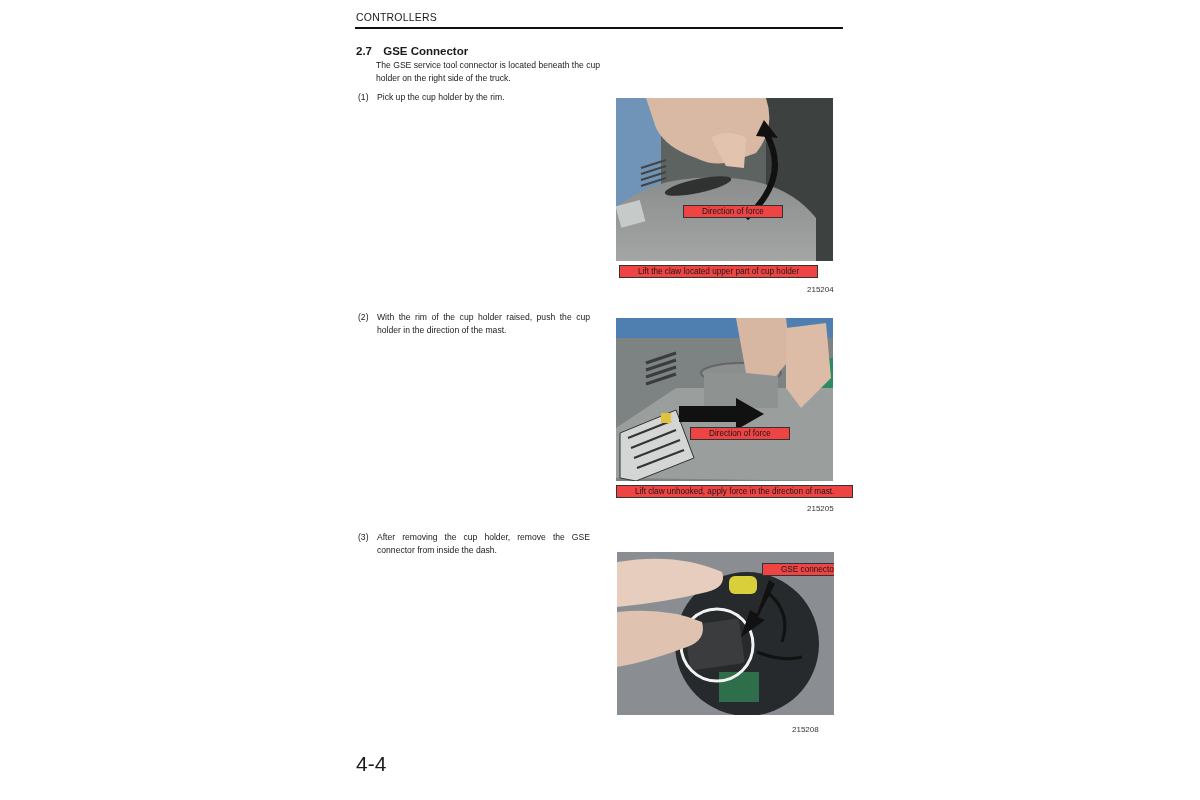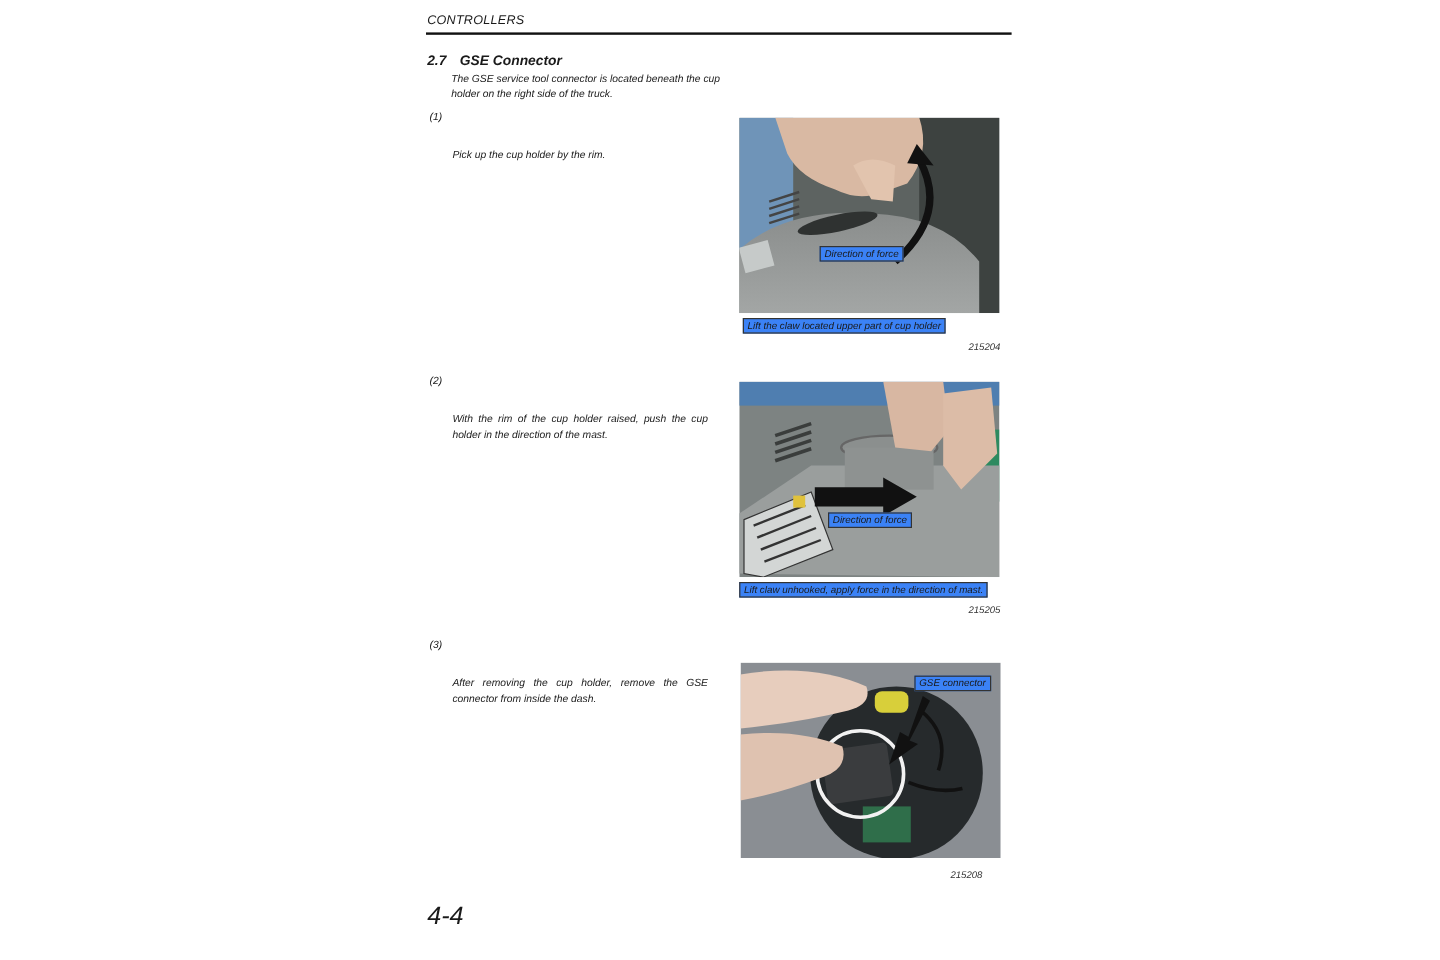--- a/index.html
+++ b/index.html
@@ -1,27 +1,27 @@
 <!DOCTYPE html>
 <html><head>
 <meta charset="utf-8">
 <style>
   html, body { margin:0; padding:0; background:#ffffff; }
   body { width:1200px; height:800px; position:relative; overflow:hidden; font-family:"Liberation Sans", sans-serif; color:#1a1a1a; }
-  .abs { position:absolute;font-style:italic; }
+  .abs { position:absolute; }
   .running-head { left:356px; top:11px; font-size:10.5px; letter-spacing:0.2px; }
   .rule { left:355px; top:27px; width:488px; height:2px; background:#111; }
   .sec-title { left:356px; top:45px; font-size:11.5px; font-weight:bold; }
   .sec-title .num { margin-right:8px;margin-top:24px; }
   .intro { left:356px; top:59px; width:240px; font-size:8.6px; line-height:12.5px;margin-left:20px; }
   .step { font-size:8.6px; line-height:12.5px; width:232px; }
   .step .n { position:absolute; left:0; top:0; }
-  .step .t { display:block; padding-left:19px; text-align:justify;margin-top:32px; }
+  .step .t { display:block; padding-left:19px; text-align:justify; }
   .photo { overflow:hidden; }
-  .caption-box { border:1px solid #333; background:#3b82f6; font-size:8.2px; padding:1px 3px; white-space:nowrap; }
+  .caption-box { border:1px solid #333; background:#ef4444; font-size:8.2px; padding:1px 18px; white-space:nowrap; }
   .fig-id { font-size:8px; color:#333; }
   .page-num { left:356px; top:752px; font-size:21px; }
 </style>
 </head>
 <body>
 
 <div class="abs running-head">CONTROLLERS</div>
 <div class="abs rule"></div>
 
 <div class="abs sec-title">

